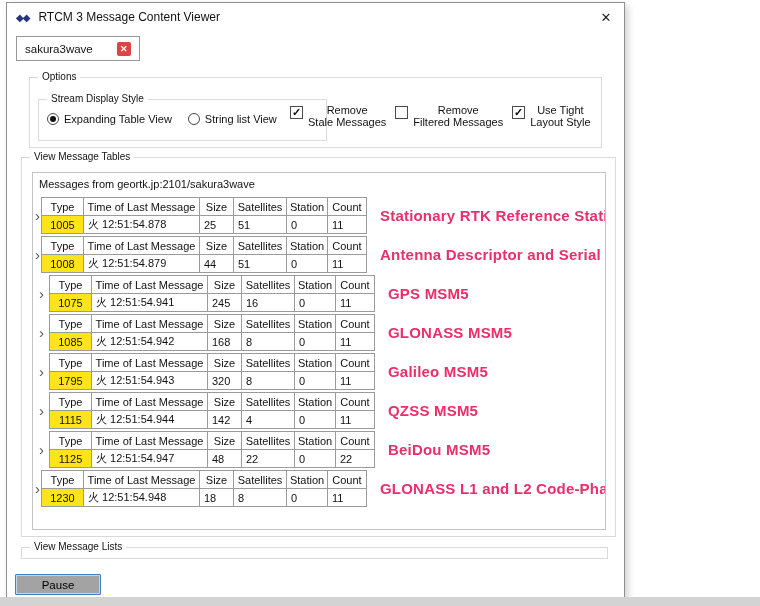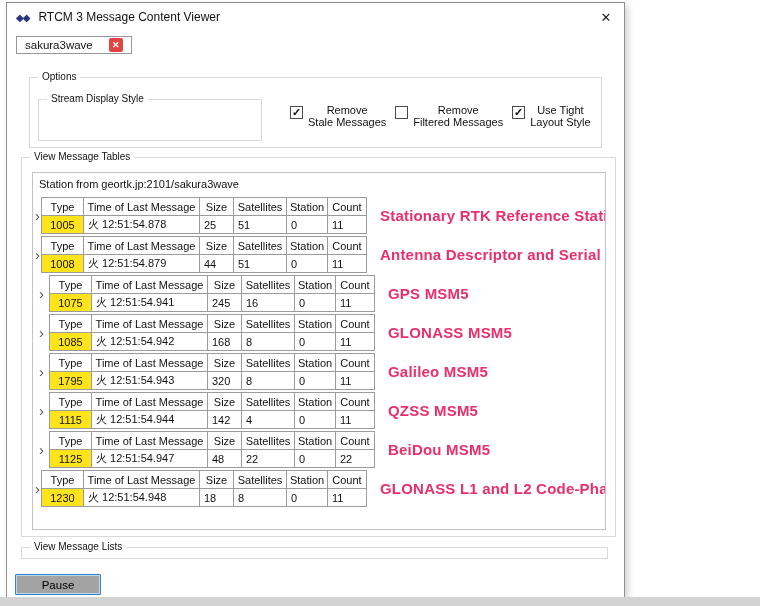--- a/index.html
+++ b/index.html
@@ -20,27 +20,27 @@
     background: #fff; border: 1px solid #8f8f8f;
     box-shadow: 3px 3px 7px rgba(0,0,0,.18);
   }
   
   .titlebar { position: absolute; top: 0; left: 0; right: 0; height: 28px; display: flex; align-items: center; padding-left: 9px; }
   .app-icon { font-size: 10px; color: #27357e; letter-spacing: -1px; margin-right: 9px; }
   .window-title { font-size: 12px; flex: 1; }
   .window-close { width: 36px; height: 26px; display: flex; align-items: center; justify-content: center; font-size: 13px; color: #222; cursor: default; }
   
   .tabstrip { position: absolute; top: 33px; left: 9px; height: 25px; display: flex; }
-  .tab { display: flex; align-items: center; gap: 16px; border: 1px solid #989898; background: #fff; padding: 0 8px; font-size: 11.5px; height: 18px; }
+  .tab { display: flex; align-items: center; gap: 24px; border: 1px solid #989898; background: #fff; padding: 0 8px; font-size: 11.5px; height: 25px; }
   .tab-close { width: 14px; height: 14px; background: #e04343; color: #fff; font-size: 9px; font-weight: bold; display: flex; align-items: center; justify-content: center; border-radius: 2px; }
   
   .groupbox { position: absolute; border: 1px solid #d9d9d9; background: transparent; }
   .group-label { position: absolute; top: -7px; left: 8px; background: #fff; padding: 0 4px; font-size: 10px; white-space: nowrap; }
   .options-box { left: 22px; top: 74px; width: 573px; height: 71px; }
-  .style-box { left: 8px; top: 21px; width: 224px; height: 42px; }
+  .style-box { left: 8px; top: 21px; width: 289px; height: 42px; }
   .tables-box { left: 14px; top: 154px; width: 595px; height: 380px; }
   .lists-box { left: 14px; top: 544px; width: 587px; height: 12px; }
   
   .radio-row { position: absolute; left: 8px; top: 13px; display: flex; gap: 16px; align-items: center; }
   .radio-item { display: flex; align-items: center; gap: 5px; font-size: 11px; white-space: nowrap; }
   .radio-circle { width: 12px; height: 12px; border: 1px solid #4a4a4a; border-radius: 50%; background: #fff; position: relative; flex: 0 0 12px; }
   .radio-circle.checked::after { content: ""; position: absolute; left: 2px; top: 2px; width: 6px; height: 6px; border-radius: 50%; background: #111; }
   
   .cb-row { position: absolute; left: 260px; top: 26px; display: flex; gap: 9px; }
   .cb-item { display: flex; gap: 5px; align-items: flex-start; }
@@ -83,20 +83,30 @@
       <span>sakura3wave</span>
       <span class="tab-close">✕</span>
     </div>
   </div>
 
   <div class="groupbox options-box">
     <span class="group-label">Options</span>
 
     <div class="groupbox style-box">
       <span class="group-label">Stream Display Style</span>
+      <div class="radio-row">
+        <span class="radio-item">
+          <span class="radio-circle checked"></span>
+          <span>Expanding Table View</span>
+        </span>
+        <span class="radio-item">
+          <span class="radio-circle"></span>
+          <span>String list View</span>
+        </span>
+      </div>
     </div>
 
     <div class="cb-row">
       <span class="cb-item">
         <span class="cb-box checked">
             <span>✓</span>
           </span>
         <span class="cb-label">
           <span>Remove</span>
           <span>Stale Messages</span>
@@ -118,21 +128,21 @@
           <span>Layout Style</span>
         </span>
       </span>
     </div>
   </div>
 
   <div class="groupbox tables-box">
     <span class="group-label">View Message Tables</span>
 
     <div class="messages-panel">
-      <div class="source-label">Station from geortk.jp:2101/sakura3wave</div>
+      <div class="source-label">Messages from geortk.jp:2101/sakura3wave</div>
 
       <div class="msg-block">
         <span class="chevron">›</span>
         <table class="msg-table">
           <colgroup>
               <col style="width:42px">
               <col style="width:116px">
               <col style="width:34px">
               <col style="width:53px">
               <col style="width:41px">

